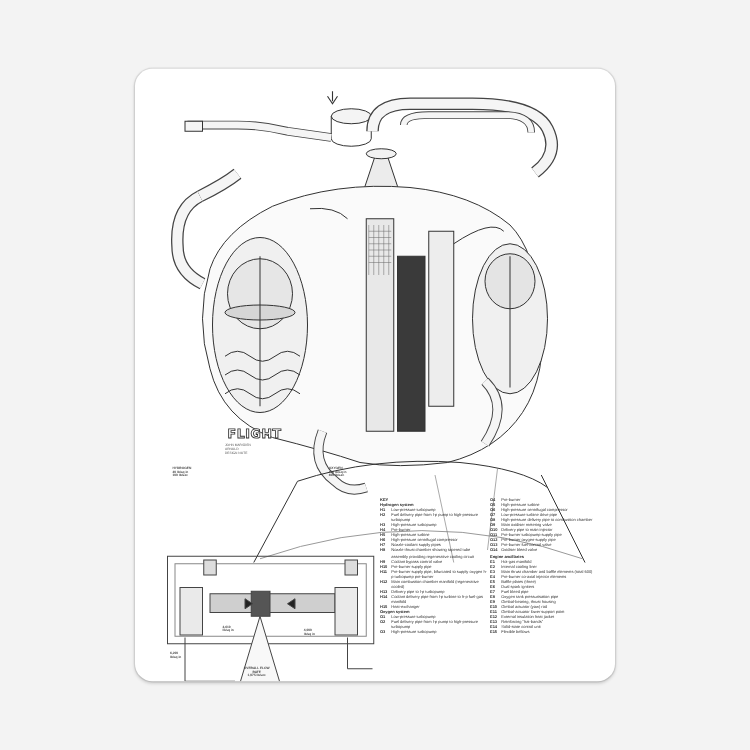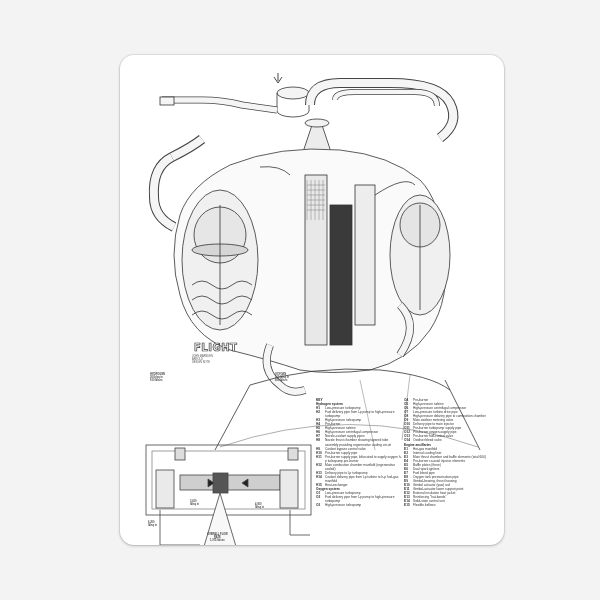--- a/index.html
+++ b/index.html
@@ -1,17 +1,17 @@
 <!DOCTYPE html>
 <html><head>
 <meta charset="utf-8">
 <style>
   html,body{margin:0;padding:0;}
   body{width:600px;height:600px;background:#f3f3f3;position:relative;overflow:hidden;font-family:"Liberation Sans",sans-serif;}
-  .sticker{position:absolute;left:120px;top:55px;width:384px;height:490px;background:#fff;border-radius:14px;box-shadow:0 1px 3px rgba(0,0,0,0.22),0 0 0 1px #e2e2e2;overflow:hidden;}
+  .sticker{position:absolute;left:108px;top:55px;width:384px;height:490px;background:#fff;border-radius:14px;box-shadow:0 1px 3px rgba(0,0,0,0.22),0 0 0 1px #e2e2e2;overflow:hidden;}
   .art{position:absolute;left:0;top:0;width:384px;height:490px;}
   .key{position:absolute;left:196px;top:343px;width:180px;font-size:3.2px;line-height:4.05px;color:#333;}
   .key .col{position:absolute;top:0;width:86px;}
   .key .c1{left:0;}
   .key .c2{left:88px;}
   .key .h{font-weight:bold;color:#222;}
   .key .row{display:flex;}
   .key .code{width:9px;font-weight:bold;flex:none;}
   .key .txt{flex:1;}
   .flight{position:absolute;left:74px;top:287px;font-size:10px;font-weight:bold;letter-spacing:0.5px;color:#fff;-webkit-text-stroke:0.7px #333;font-family:"DejaVu Sans",sans-serif;}

